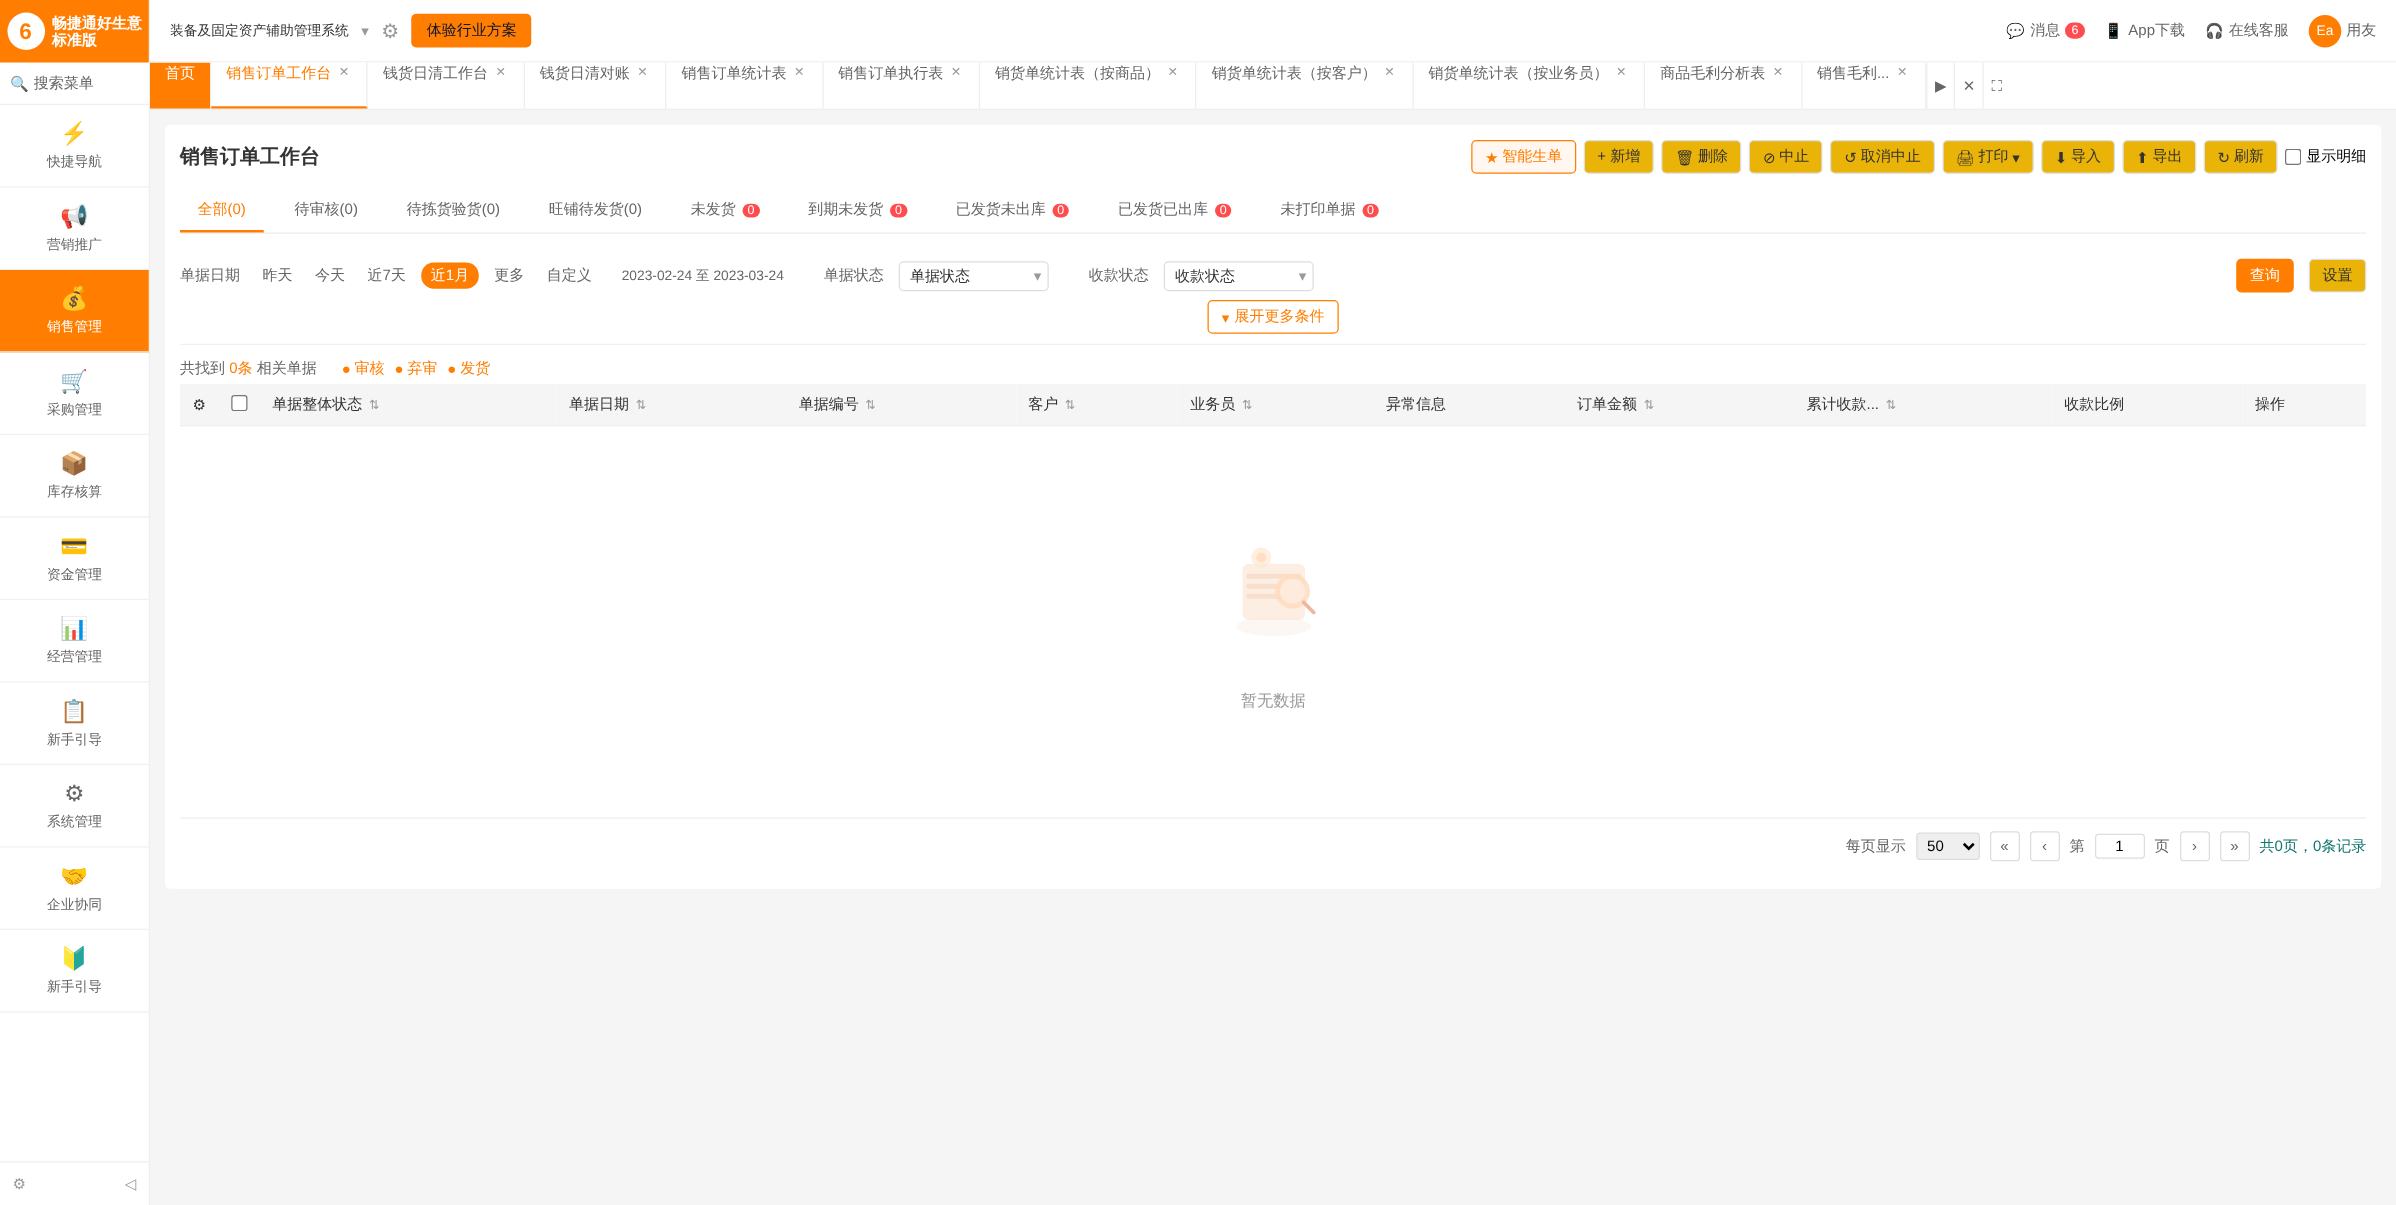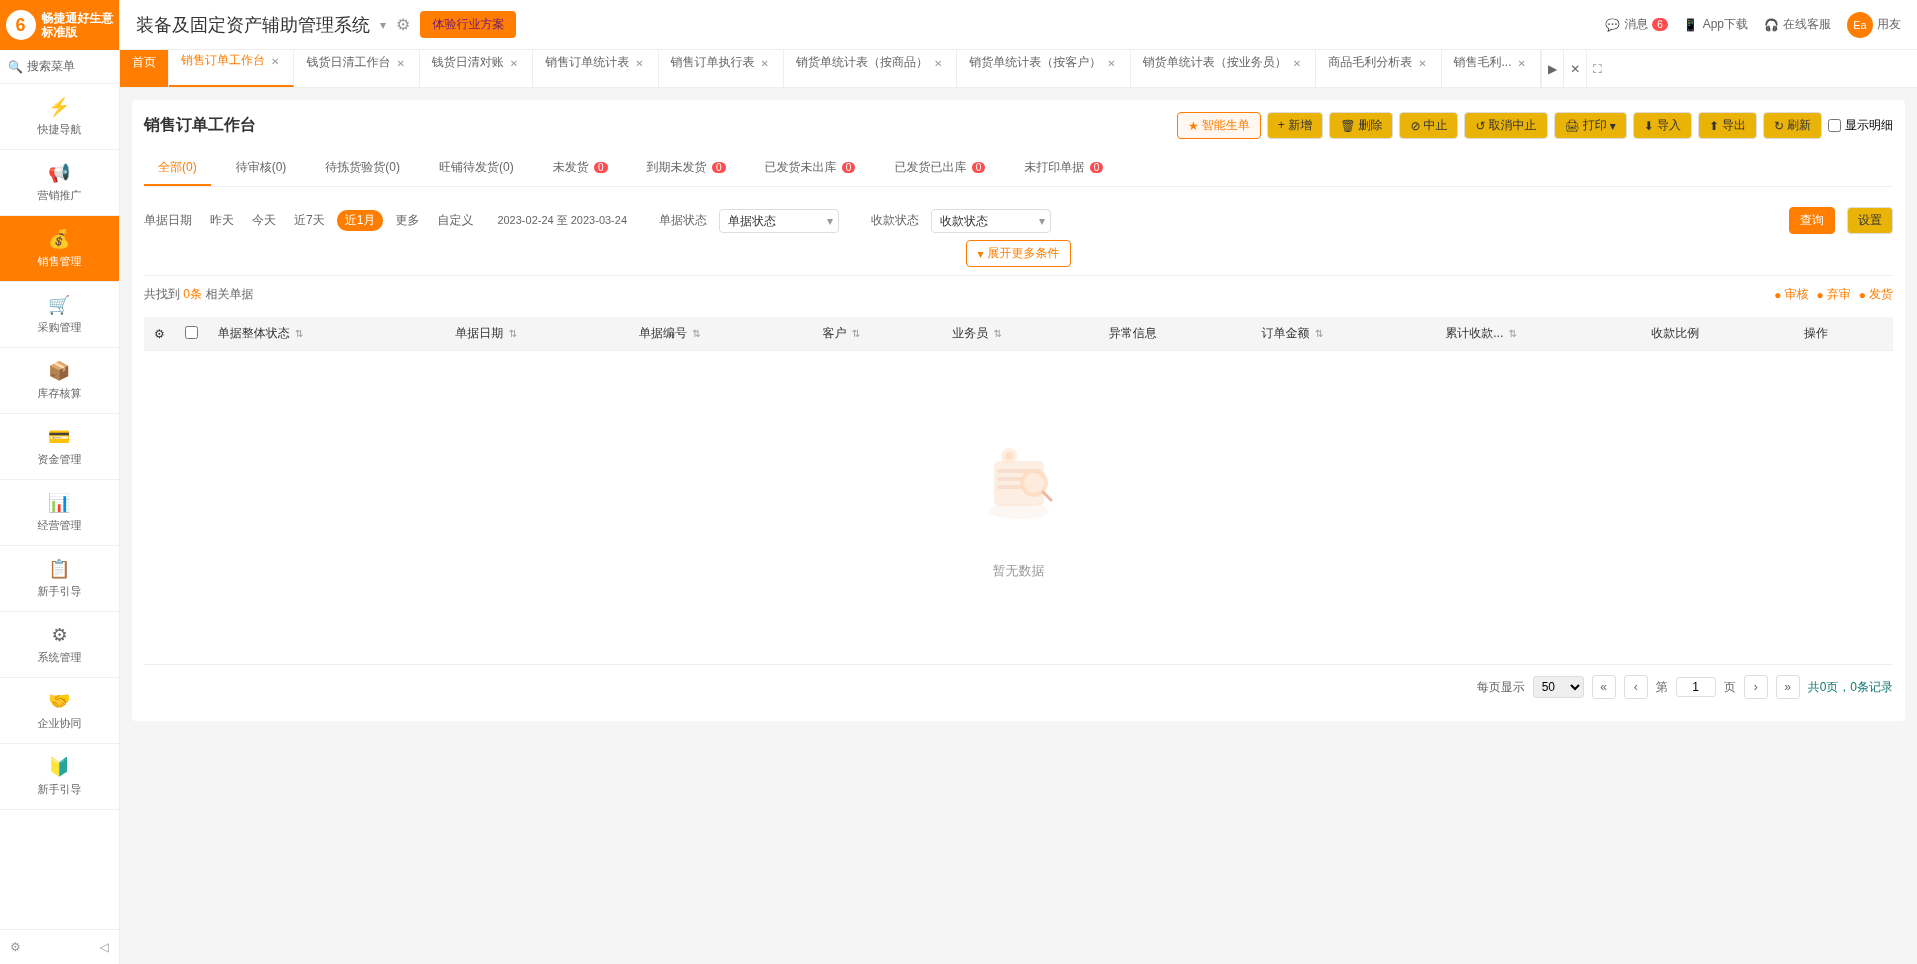--- a/index.html
+++ b/index.html
@@ -16,30 +16,30 @@
     .sidebar-item-icon { font-size: 18px; }
     .sidebar-item-label { font-size: 11px; text-align: center; }
     .sidebar-bottom { margin-top: auto; padding: 10px; display: flex; justify-content: space-between; align-items: center; border-top: 1px solid #eee; }
     
     
     .main { flex: 1; display: flex; flex-direction: column; overflow: hidden; }
     
     
     .top-header { height: 50px; background: #fff; display: flex; align-items: center; justify-content: space-between; padding: 0 16px; border-bottom: 1px solid #eee; }
     .top-header-left { display: flex; align-items: center; gap: 10px; }
-    .system-title { font-size: 18px; color: #333; }
-    .header-btn { background: #ff7d00; color: #701a75; border: none; padding: 5px 12px; border-radius: 4px; cursor: pointer; font-size: 12px; }
+    .system-title { font-size: 11px; color: #333; }
+    .header-btn { background: #ff7d00; color: #0f172a; border: none; padding: 5px 12px; border-radius: 4px; cursor: pointer; font-size: 12px; }
     .top-header-right { display: flex; align-items: center; gap: 16px; color: #666; }
     .top-header-right-item { display: flex; align-items: center; gap: 4px; cursor: pointer; }
     .badge { background: #ff4d4f; color: #fff; border-radius: 10px; padding: 1px 5px; font-size: 10px; }
     .user-avatar { width: 26px; height: 26px; background: #ff7d00; border-radius: 50%; display: flex; align-items: center; justify-content: center; color: #fff; font-size: 11px; }
     
     
     .tab-bar { display: flex; align-items: center; background: #fff; border-bottom: 1px solid #eee; height: 38px; overflow: hidden; }
-    .tab { display: flex; align-items: flex-end; gap: 4px; padding: 16px 12px; height: 100%; cursor: pointer; color: #666; white-space: nowrap; border-right: 1px solid #eee; font-size: 12px; }
+    .tab { display: flex; align-items: flex-start; gap: 4px; padding: 0 12px; height: 100%; cursor: pointer; color: #666; white-space: nowrap; border-right: 1px solid #eee; font-size: 12px; }
     .tab.active { background: #fff; color: #ff7d00; border-bottom: 2px solid #ff7d00; }
     .tab.home { background: #ff7d00; color: #fff; }
     .tab-close { font-size: 10px; color: #999; padding: 2px; }
     .tab-nav-btn { padding: 0 6px; height: 100%; display: flex; align-items: center; cursor: pointer; color: #666; border-left: 1px solid #eee; }
     
     
     .page-content { flex: 1; overflow: auto; background: #f5f5f5; padding: 12px; }
     
     
     .work-area { background: #fff; border-radius: 4px; padding: 12px; }
@@ -63,21 +63,21 @@
     .filter-date-options { display: flex; align-items: center; gap: 6px; }
     .filter-date-option { cursor: pointer; color: #666; padding: 2px 6px; border-radius: 3px; }
     .filter-date-option.active { background: #ff7d00; color: #fff; border-radius: 10px; padding: 2px 8px; }
     .filter-date-range { color: #666; font-size: 11px; margin-left: 6px; }
     .filter-select { border: 1px solid #ddd; border-radius: 4px; padding: 4px 24px 4px 8px; appearance: none; cursor: pointer; min-width: 120px; background: #fff; color: #333; }
     .filter-select-wrapper { position: relative; display: inline-flex; align-items: center; }
     .filter-select-wrapper::after { content: '▾'; position: absolute; right: 6px; color: #999; pointer-events: none; }
     .expand-btn { display: flex; align-items: center; gap: 4px; cursor: pointer; color: #ff7d00; border: 1px solid #ff7d00; border-radius: 4px; padding: 4px 10px; font-size: 12px; }
     
     
-    .table-toolbar { display: flex; align-items: center; justify-content: space-between; margin-bottom: 14px; }
+    .table-toolbar { display: flex; align-items: center; margin-bottom: 4px; gap: 20px; }
     .result-count { color: #666; font-size: 12px; }
     .result-count em { color: #ff7d00; font-style: normal; }
     .table-actions { display: flex; gap: 8px; }
     .table-action { display: flex; align-items: center; gap: 3px; cursor: pointer; color: #ff7d00; font-size: 12px; }
     
     .data-table { width: 100%; border-collapse: collapse; }
     .data-table th { background: #f5f5f5; padding: 8px 10px; text-align: left; color: #333; font-weight: normal; border-bottom: 1px solid #eee; white-space: nowrap; }
     .data-table .sort-icon { color: #999; font-size: 10px; margin-left: 2px; }
     .col-checkbox { width: 30px; }
     .col-settings { width: 30px; }

